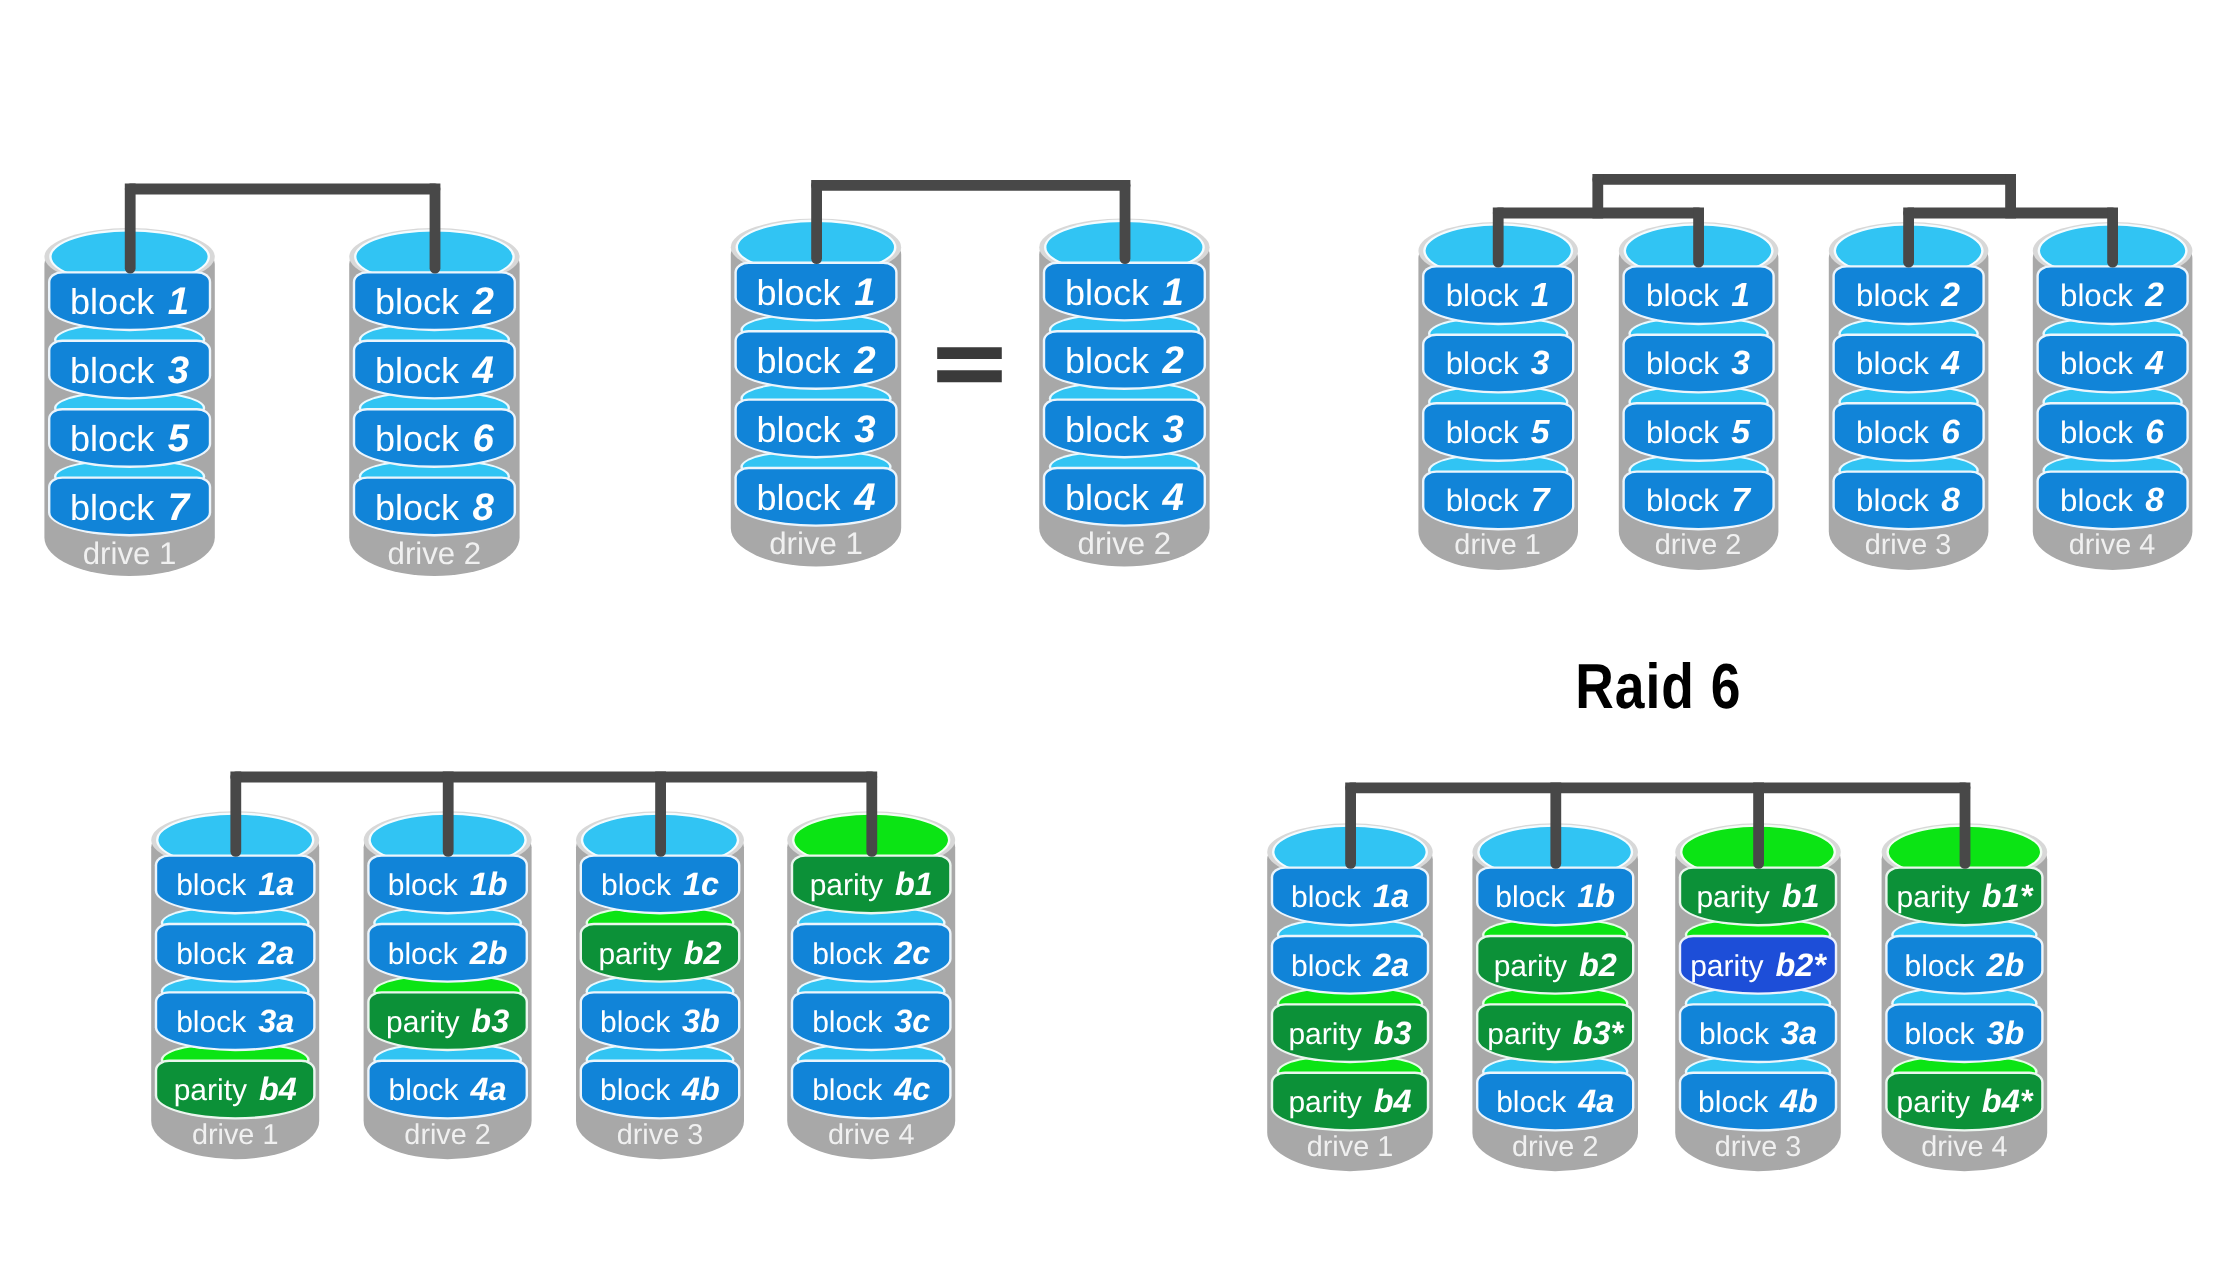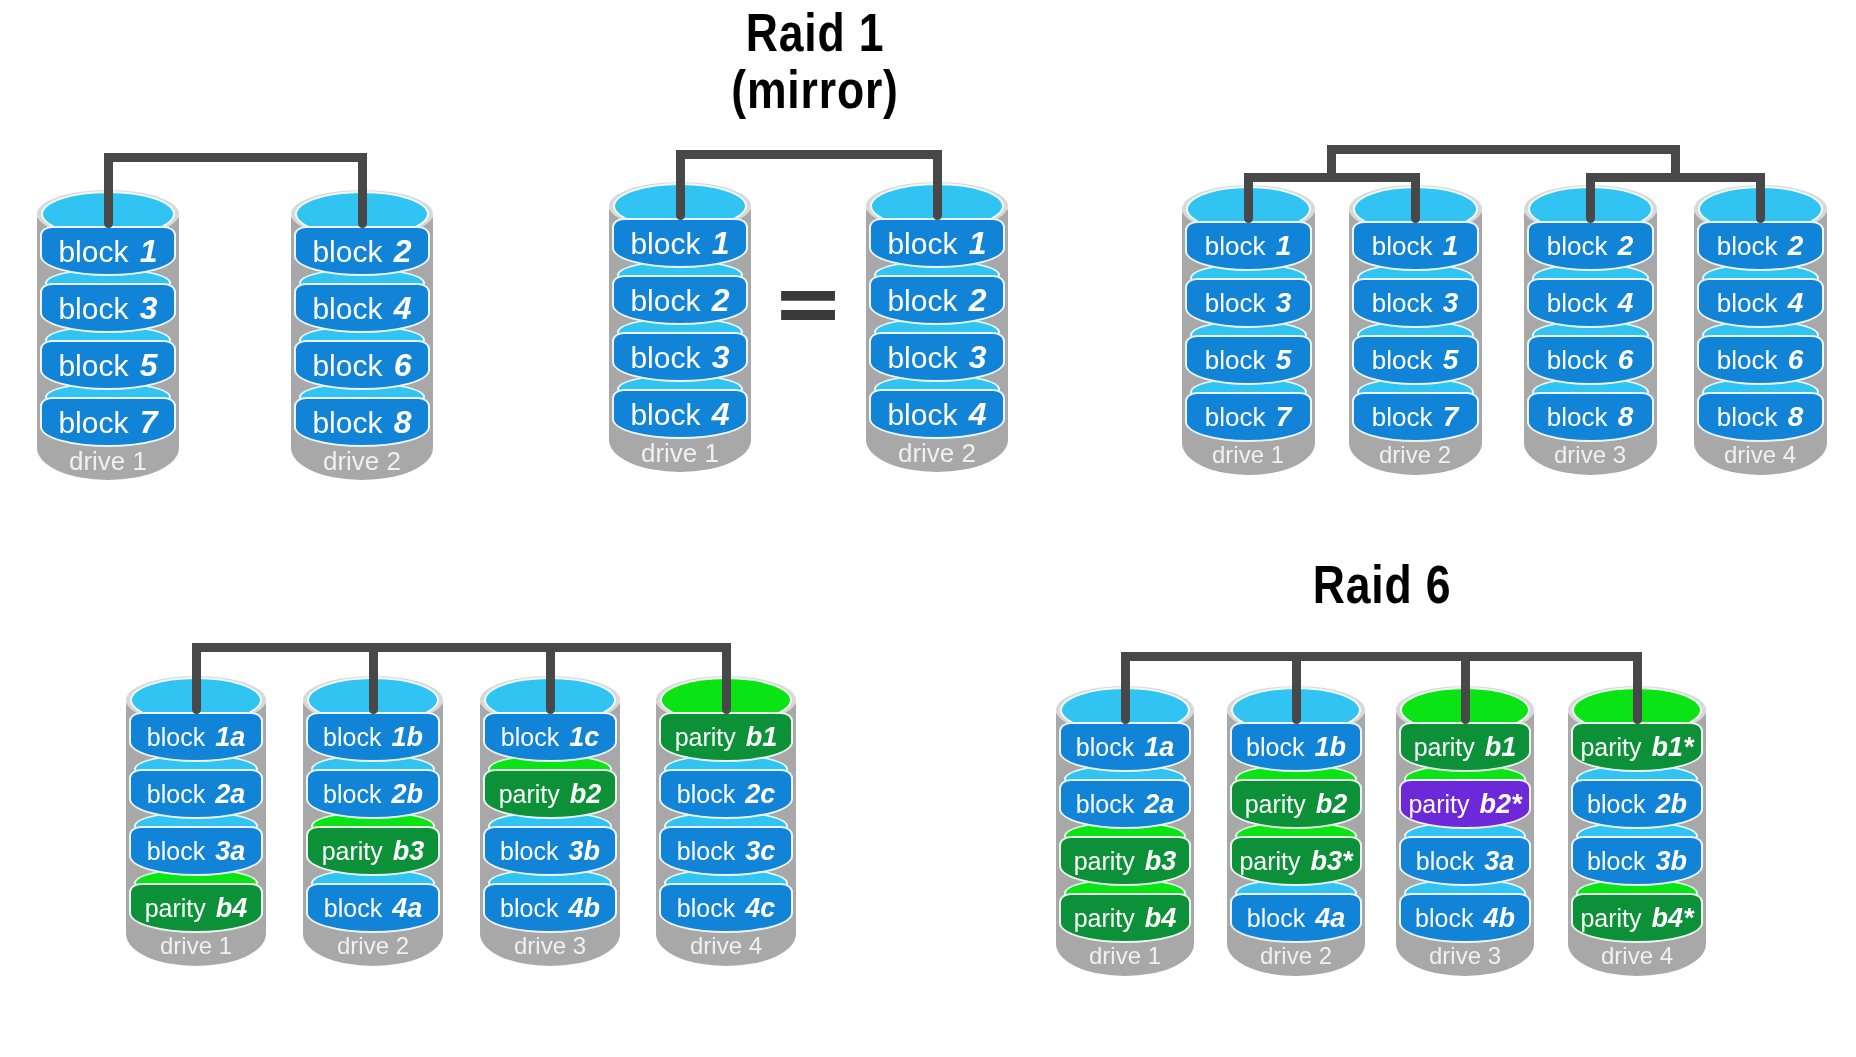--- a/index.html
+++ b/index.html
@@ -5,21 +5,21 @@
   html,body{margin:0;padding:0;background:#fff;}
   .canvas{position:relative;width:1856px;height:1057px;background:#ffffff;overflow:hidden;
           font-family:"Liberation Sans",sans-serif;}
   
   .title{position:absolute;width:400px;text-align:center;font-weight:bold;}
   .tline{display:block;font-size:53px;line-height:57px;letter-spacing:1px;transform:scaleX(0.84);white-space:nowrap;}
   #t-raid0{left:34px;top:4px;}
   #t-raid1{left:615px;top:4px;}
   #t-raid10{left:1302px;top:4px;}
   #t-raid5{left:262px;top:544px;}
-  #t-raid6{left:1182px;top:556px;}
+  #t-raid6{left:1182px;top:544px;}
   
   .equals{position:absolute;left:758px;top:254px;width:100px;height:100px;text-align:center;
           font-family:"DejaVu Sans",sans-serif;font-weight:bold;font-size:86px;line-height:96px;}
   
   #drive-layer,#wire-layer{position:absolute;left:0;top:0;right:0;bottom:0;}
   #wire-layer{pointer-events:none;}
   
   .drive{position:absolute;}
   .casing{position:absolute;left:0;right:0;top:6px;bottom:0;z-index:0;
           border-radius:50% 50% 50% 50% / 24px 24px 32px 32px;}
@@ -38,24 +38,20 @@
   
   .wire-h{position:absolute;height:9px;border-radius:5px;z-index:6;}
   .wire-v{position:absolute;width:9px;z-index:6;}
   .wire-v.tip{border-radius:0 0 5px 5px;}
 </style>
 </head>
 <body>
 
 <div class="canvas">
 
-  <div class="title" id="t-raid1" style="color: rgb(0, 0, 0);">
-    <span class="tline">Raid 1</span>
-    <span class="tline">(mirror)</span>
-  </div>
   <div class="title" id="t-raid6" style="color: rgb(0, 0, 0);">
     <span class="tline">Raid 6</span>
   </div>
 
   <div class="equals" style="color: rgb(58, 58, 58);">=</div>
 
   <div id="drive-layer">
       <div class="drive" style="left: 37px; top: 190px; width: 142px; height: 290px;">
         <div class="casing" style="background: rgb(168, 168, 168);"></div>
         <div class="rim" style="background: rgb(216, 216, 216);"></div>
@@ -351,21 +347,21 @@
         <div class="dlabel" style="font-size: 24px; color: rgb(240, 240, 240);">drive 2</div>
       </div>
       <div class="drive" style="left: 1396px; top: 686px; width: 138px; height: 290px;">
         <div class="casing" style="background: rgb(168, 168, 168);"></div>
         <div class="rim" style="background: rgb(216, 216, 216);"></div>
         <div class="topface" style="background: rgb(11, 228, 20);"></div>
         <div class="side" style="top: 36px; background: rgb(12, 145, 56);">
           <div class="plabel" style="font-size: 25px; color: rgb(255, 255, 255);"><span>parity</span>&nbsp;<b style="font-size: 27px;">b1</b></div>
         </div>
         <div class="crescent" style="top: 78px; background: rgb(11, 228, 20);"></div>
-        <div class="side" style="top: 93px; background: #6d28d9;">
+        <div class="side" style="top: 93px; background: #1d4ed8;">
           <div class="plabel" style="font-size: 25px; color: rgb(255, 255, 255);"><span>parity</span>&nbsp;<b style="font-size: 27px;">b2*</b></div>
         </div>
         <div class="crescent" style="top: 135px; background: rgb(49, 196, 243);"></div>
         <div class="side" style="top: 150px; background: rgb(17, 132, 216);">
           <div class="plabel" style="font-size: 25px; color: rgb(255, 255, 255);"><span>block</span>&nbsp;<b style="font-size: 27px;">3a</b></div>
         </div>
         <div class="crescent" style="top: 192px; background: rgb(49, 196, 243);"></div>
         <div class="side" style="top: 207px; background: rgb(17, 132, 216);">
           <div class="plabel" style="font-size: 25px; color: rgb(255, 255, 255);"><span>block</span>&nbsp;<b style="font-size: 27px;">4b</b></div>
         </div>

